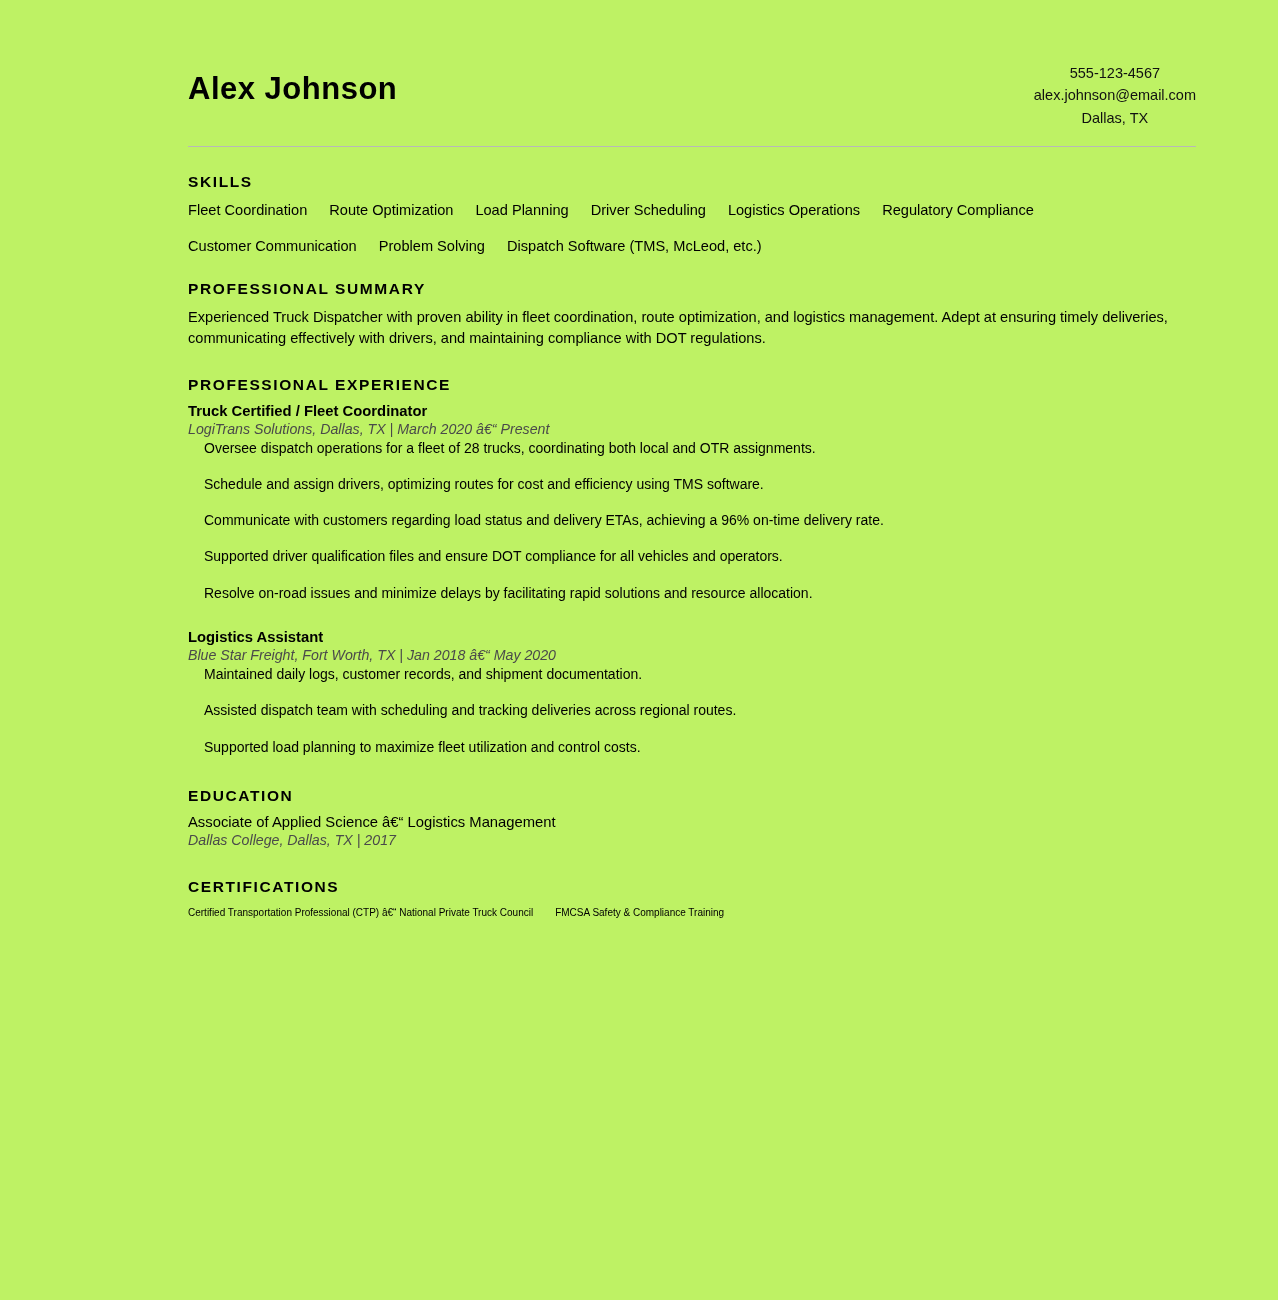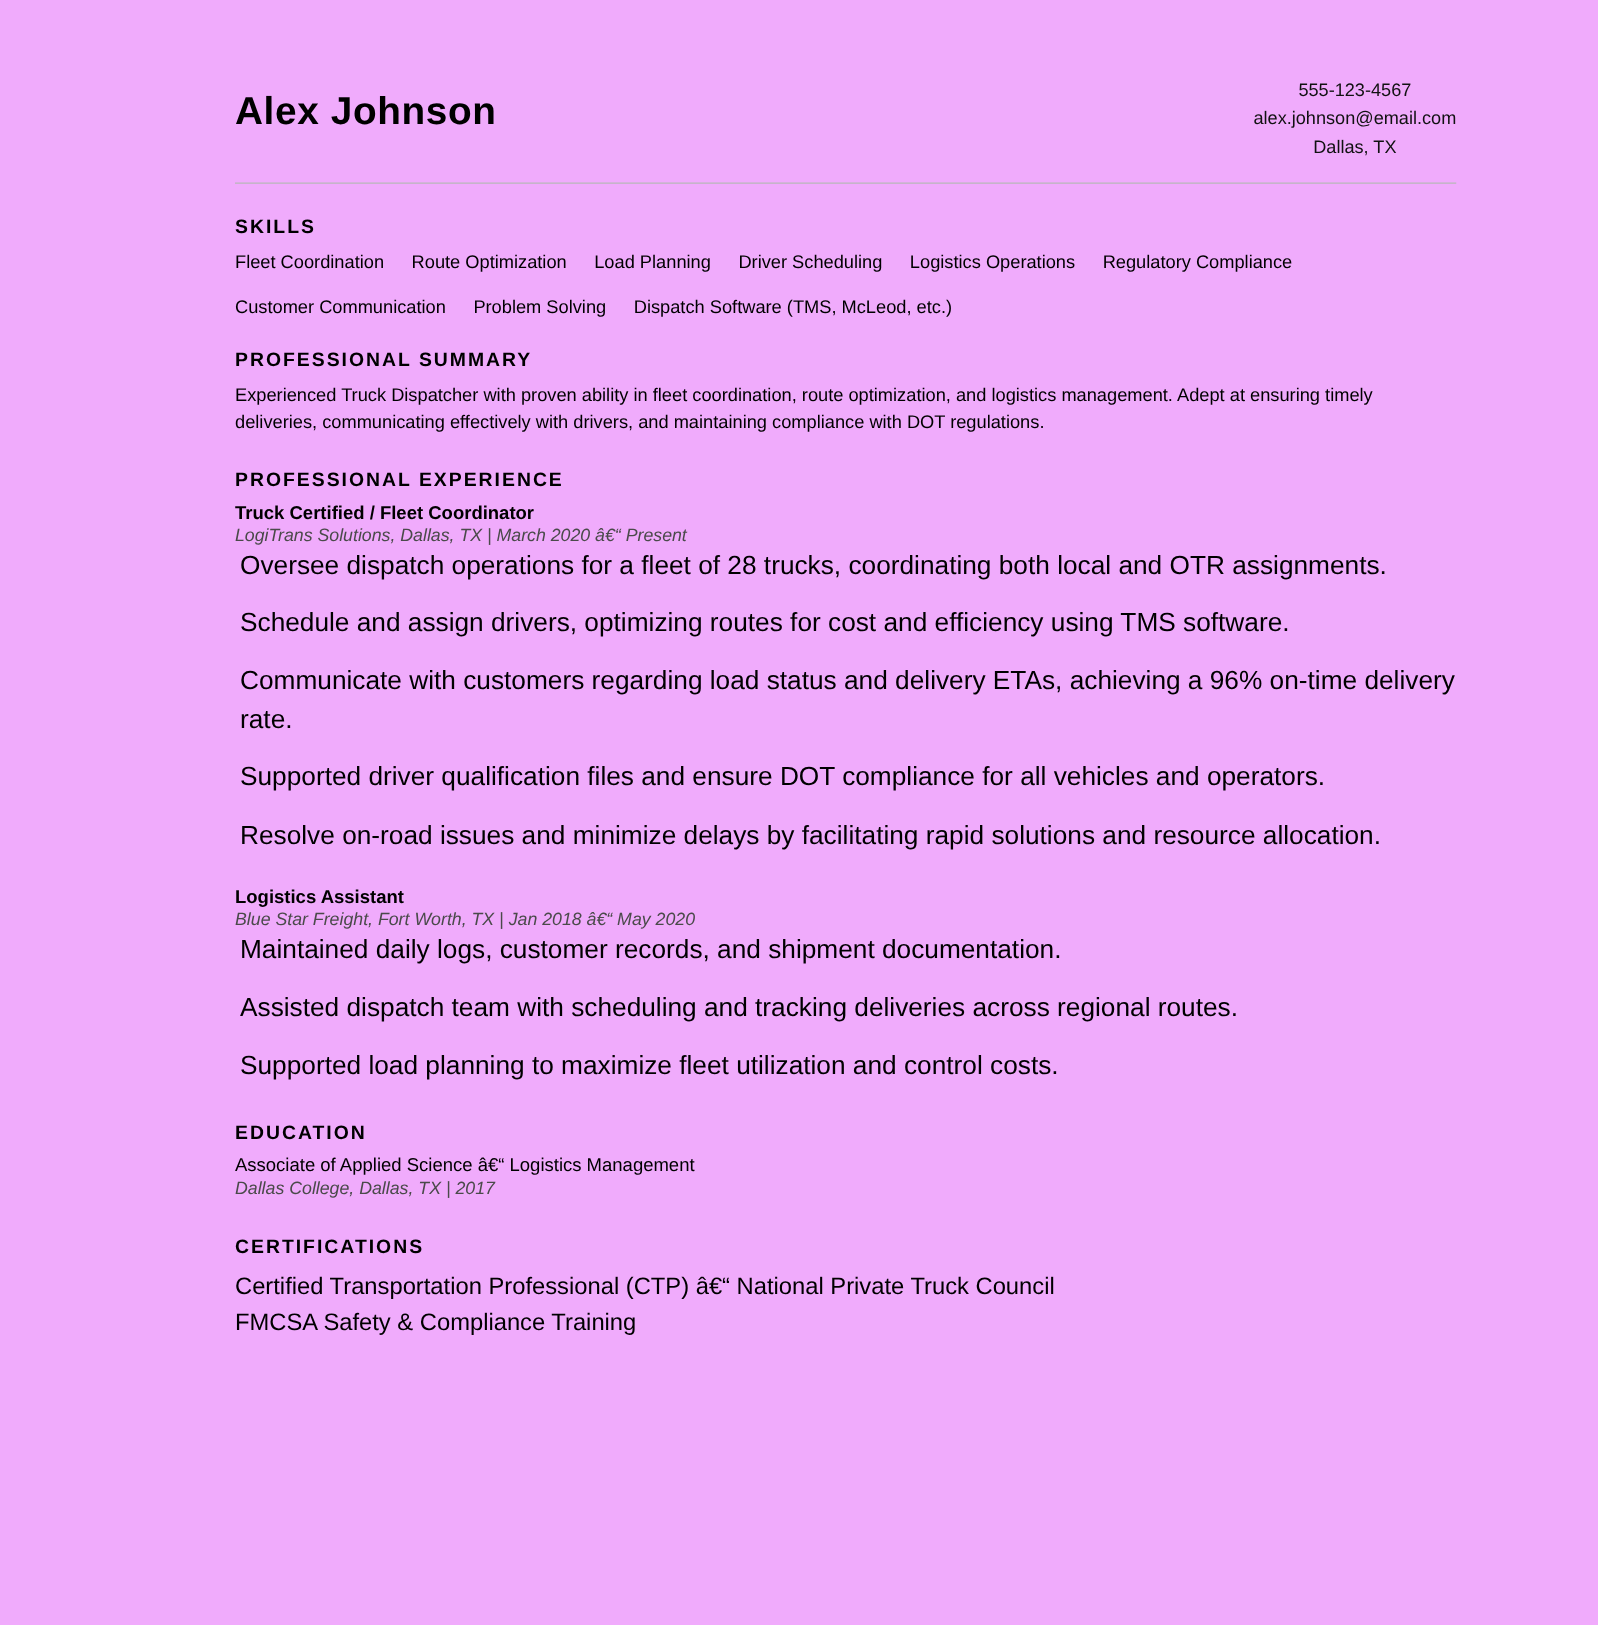--- a/index.html
+++ b/index.html
@@ -10,23 +10,23 @@
   body {
     width: 1278px;
     min-height: 1300px;
     font-family: "Liberation Sans", sans-serif;
     color: #000000;
   }
   .page {
     position: relative;
     width: 1278px;
     min-height: 1300px;
-    background: #f0abfc;
+    background: #bef264;
     box-sizing: border-box;
-    padding: 50px 113px 40px 188px;
+    padding: 50px 82px 40px 188px;
   }
   
   .header {
     display: flex;
     align-items: flex-start;
     justify-content: space-between;
     padding-top: 8px;
   }
   .name {
     font-size: 31px;
@@ -83,40 +83,40 @@
     font-weight: bold;
     margin: 0 0 2px 0;
   }
   .job-meta {
     font-size: 14.2px;
     font-style: italic;
     color: #4a4a4a;
     margin: 0 0 1px 0;
   }
   .bullet {
-    font-size: 21px;
+    font-size: 14px;
     line-height: 1.45;
-    margin: 0 0 16px 4px;
+    margin: 0 0 16px 16px;
   }
   .bullet:last-child { margin-bottom: 0; }
   
   .edu-degree {
     font-size: 14.8px;
     font-weight: normal;
     margin: 0 0 2px 0;
   }
   .edu-meta {
     font-size: 14.2px;
     font-style: italic;
     color: #4a4a4a;
     margin: 0;
   }
   
   .cert-row {
-    font-size: 19px;
+    font-size: 10px;
     line-height: 1.5;
     margin: 0;
   }
   .cert {
     display: inline-block;
     margin-right: 22px;
   }
   .exp-section { margin-top: 26px; }
   .edu-section { margin-top: 30px; }
   .cert-section { margin-top: 30px; }

